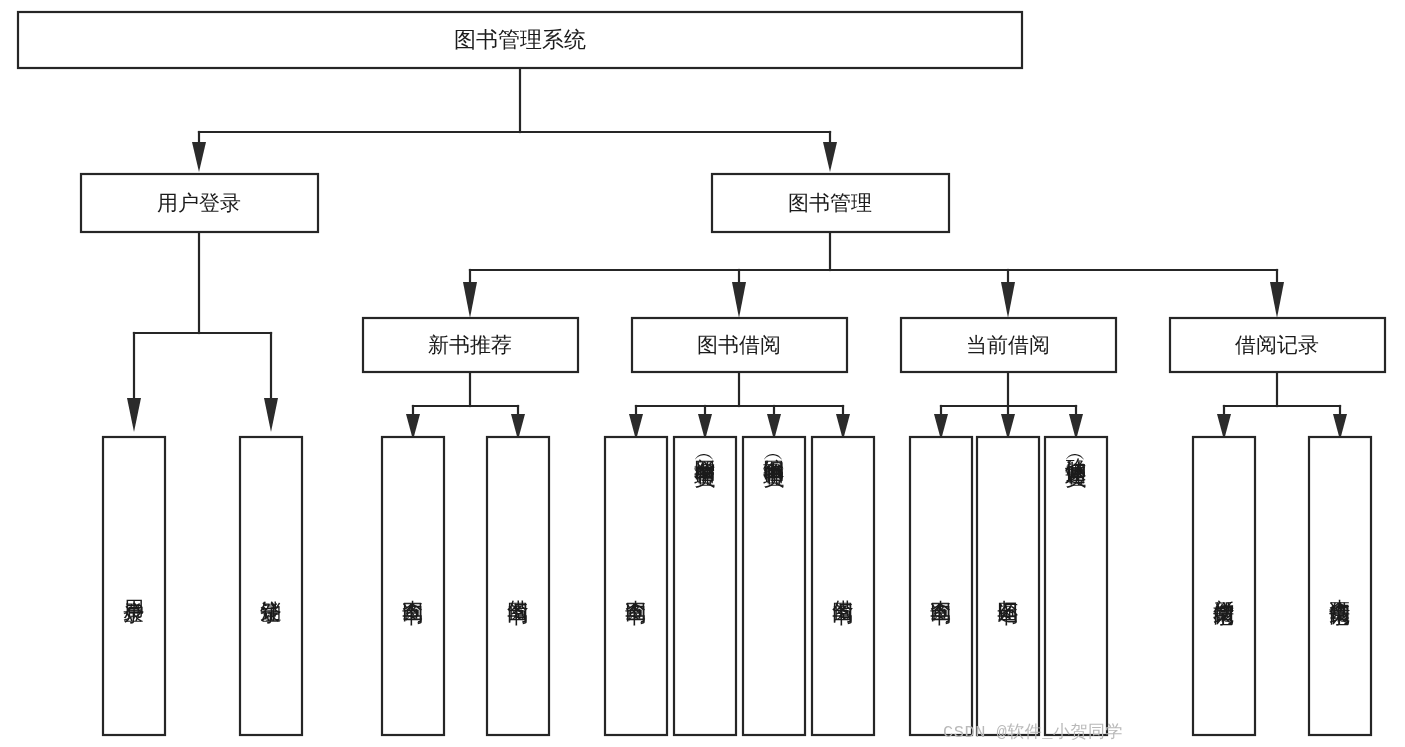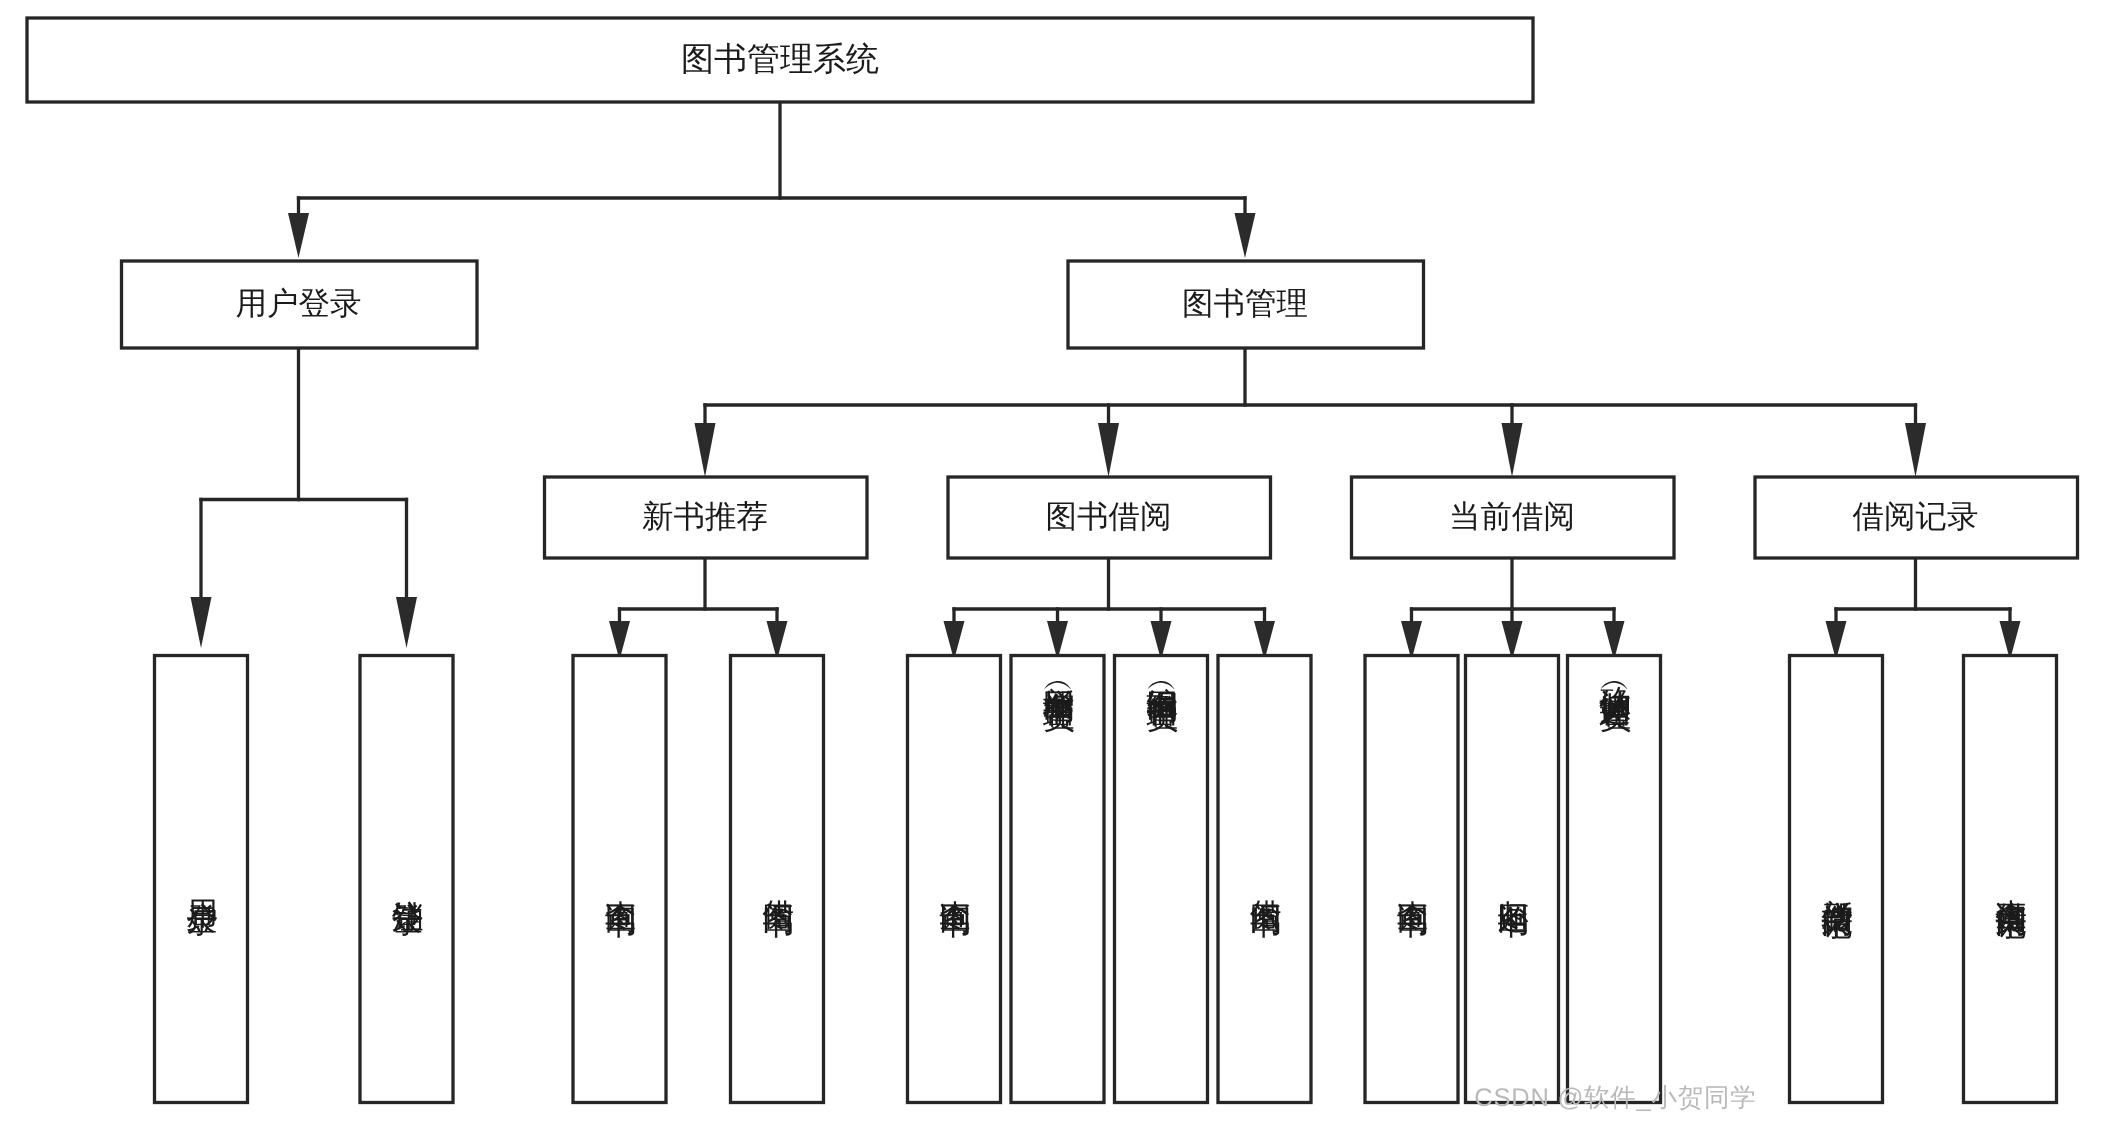--- a/index.html
+++ b/index.html
@@ -11,21 +11,20 @@
     width: 1405px;
     height: 747px;
     font-family: "Liberation Sans", "DejaVu Sans", sans-serif;
     overflow: hidden;
   }
   #diagram-root {
     position: relative;
     width: 1131px;
     height: 747px;
     background: #ffffff;
-    padding-left: 48px;
   }
   svg.diagram-canvas {
     position: absolute;
     left: 0;
     top: 0;
     width: 1405px;
     height: 747px;
     display: block;
   }
   .node-box {
@@ -72,21 +71,21 @@
     line-height: 1.12;
     letter-spacing: 1.5px;
     color: #1b1b1b;
     white-space: nowrap;
     text-align: center;
   }
   .watermark {
     position: absolute;
     right: 8px;
     bottom: 4px;
-    font-family: Liberation Sans, sans-serif;
+    font-family: Liberation Mono, monospace;
     font-size: 17px;
     color: #b9b9b9;
     letter-spacing: 0.5px;
     white-space: nowrap;
   }
 </style>
 </head>
 <body>
 
 <div id="diagram-root">

